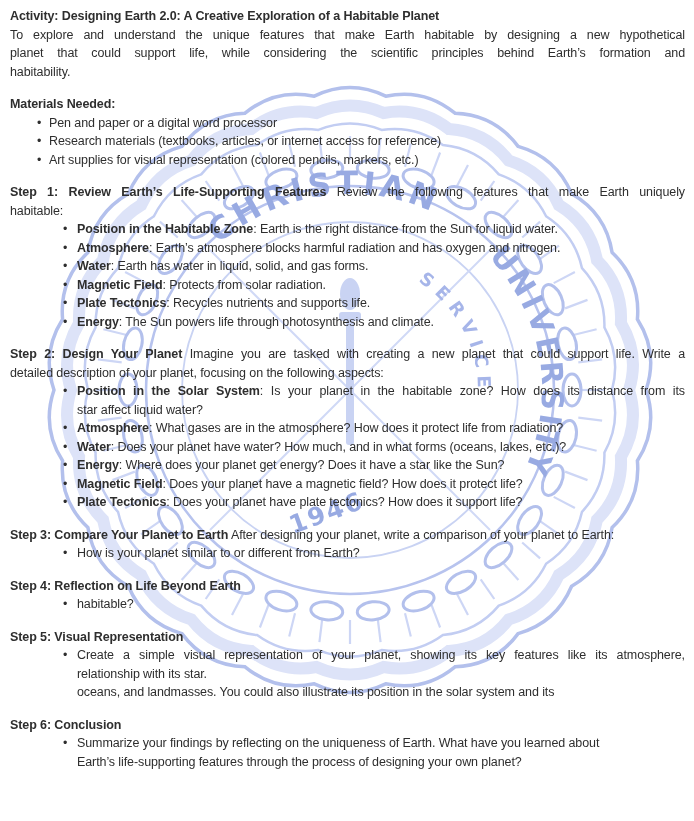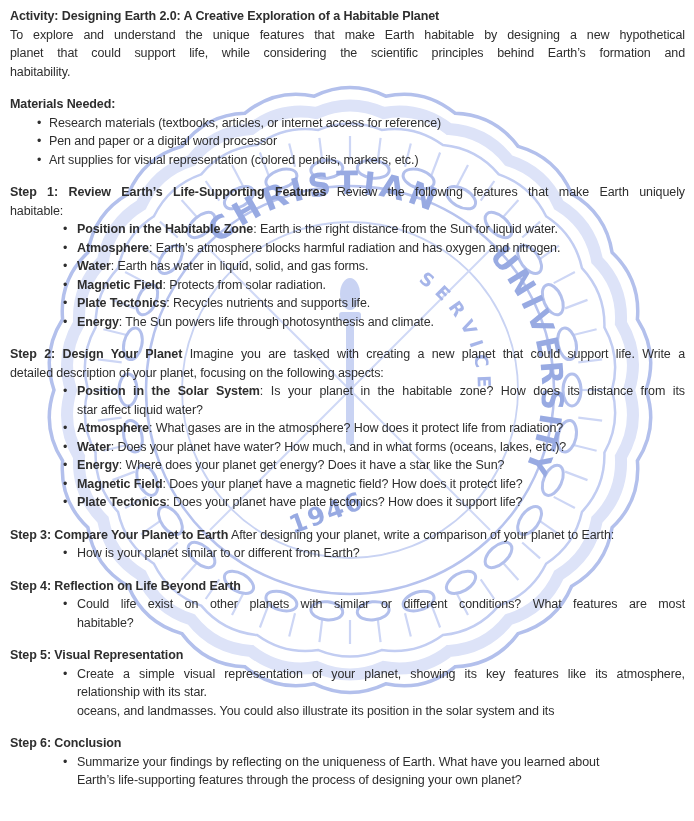--- a/index.html
+++ b/index.html
@@ -132,22 +132,22 @@
 
   <div>
     <div class="jline">To explore and understand the unique features that make Earth habitable by designing a new hypothetical</div>
     <div class="jline">planet that could support life, while considering the scientific principles behind Earth’s formation and</div>
     <div>habitability.</div>
   </div>
 
   <div class="sec">
     <p class="h">Materials Needed:</p>
     <ul class="lv1">
+      <li>Pen and paper or a digital word processor</li>
       <li>Research materials (textbooks, articles, or internet access for reference)</li>
-      <li>Pen and paper or a digital word processor</li>
       <li>Art supplies for visual representation (colored pencils, markers, etc.)</li>
     </ul>
   </div>
 
   <div class="sec">
     <div class="jline"><b>Step 1: Review Earth’s Life-Supporting Features</b> <span>Review the following features that make Earth uniquely</span></div>
     <div>habitable:</div>
     <ul class="lv2">
       <li><b>Position in the Habitable Zone</b><span>: Earth is the right distance from the Sun for liquid water.</span></li>
       <li><b>Atmosphere</b><span>: Earth’s atmosphere blocks harmful radiation and has oxygen and nitrogen.</span></li>
@@ -178,21 +178,20 @@
     <div><b>Step 3: Compare Your Planet to Earth</b> <span>After designing your planet, write a comparison of your planet to Earth:</span></div>
     <ul class="lv2">
       <li>How is your planet similar to or different from Earth?</li>
     </ul>
   </div>
 
   <div class="sec">
     <p class="h">Step 4: Reflection on Life Beyond Earth</p>
     <ul class="lv2">
       <li>
-        <div class="jline">Could life exist on other planets with similar or different conditions? What features are most</div>
         <div>habitable?</div>
       </li>
     </ul>
   </div>
 
   <div class="sec">
     <p class="h">Step 5: Visual Representation</p>
     <ul class="lv2">
       <li>
         <div class="jline">Create a simple visual representation of your planet, showing its key features like its atmosphere,</div>

